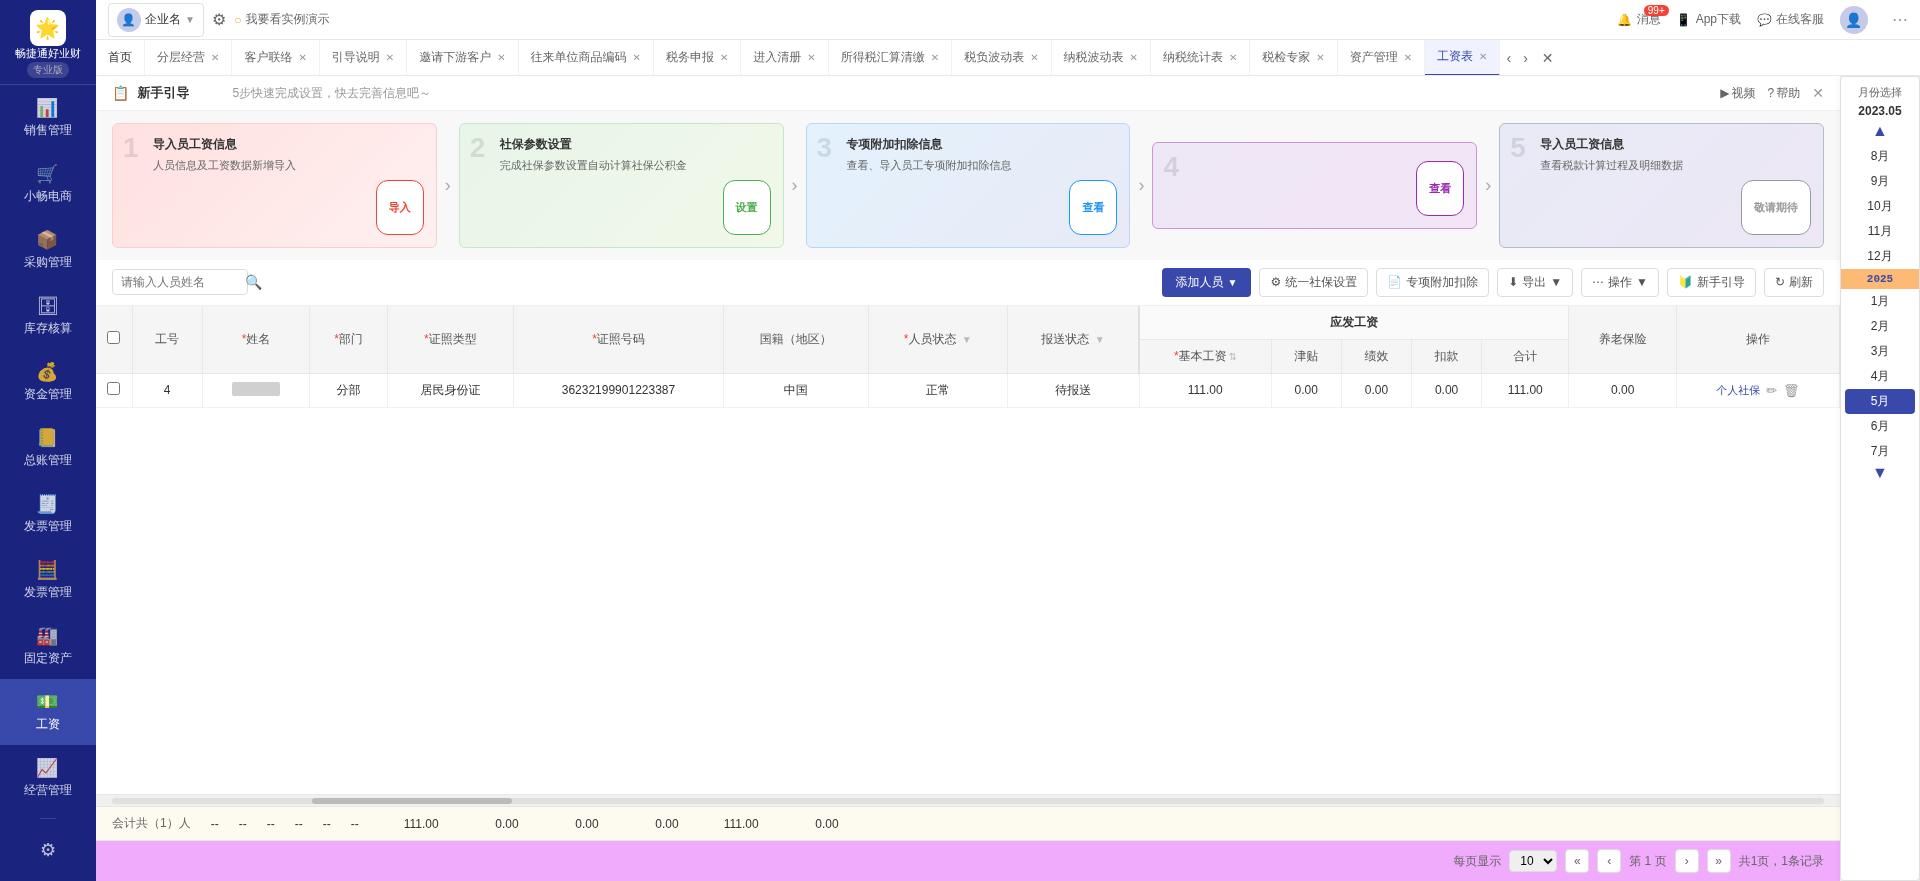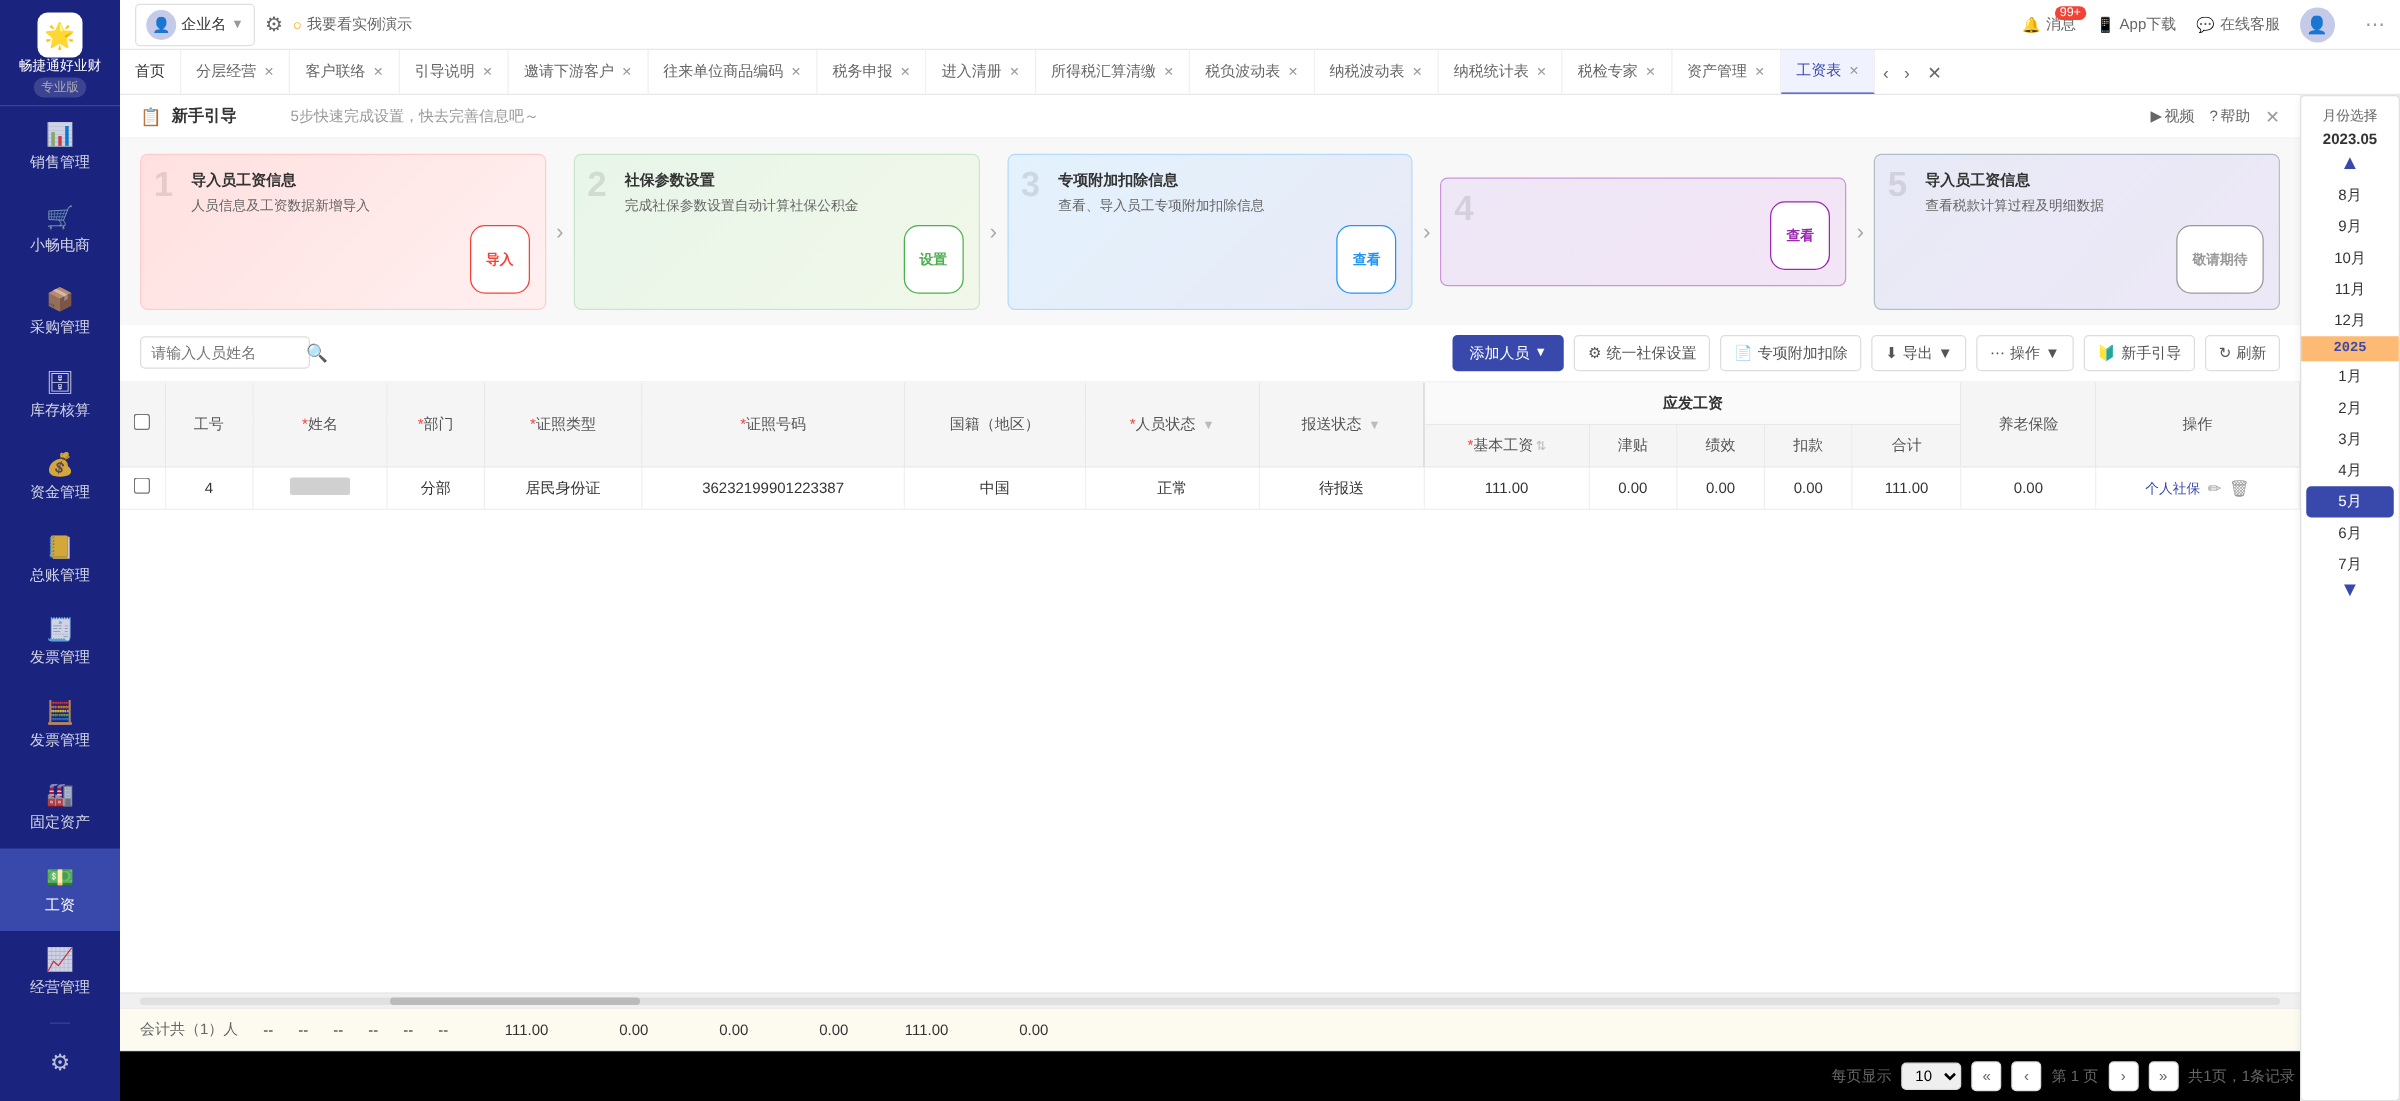--- a/index.html
+++ b/index.html
@@ -106,21 +106,21 @@
     .filter-icon { color: #bbb; font-size: 10px; margin-left: 2px; }
     .required { color: #f44336; }
     input[type="checkbox"] { cursor: pointer; }
 
     
     .table-footer { background: #fdfaf0; border-top: 1px solid #e8e8e8; padding: 8px 16px; display: flex; align-items: center; gap: 20px; flex-shrink: 0; font-size: 12px; }
     .footer-label { color: #666; }
     .footer-val { color: #333; }
 
     
-    .pagination-bar { background: #000000; border-top: 1px solid #e8e8e8; padding: 8px 4px; display: flex; align-items: center; justify-content: flex-end; gap: 8px; flex-shrink: 0; font-size: 12px; }
+    .pagination-bar { background: #f0abfc; border-top: 1px solid #e8e8e8; padding: 8px 16px; display: flex; align-items: center; justify-content: flex-end; gap: 8px; flex-shrink: 0; font-size: 12px; }
     .page-size-label { color: #666; }
     .page-size-select { border: 1px solid #ddd; border-radius: 4px; padding: 2px 6px; font-size: 12px; cursor: pointer; }
     .page-btn { width: 24px; height: 24px; border: 1px solid #ddd; border-radius: 4px; background: #fff; cursor: pointer; display: flex; align-items: center; justify-content: center; color: #666; font-size: 12px; }
     .page-btn:disabled { color: #ccc; cursor: default; }
     .page-info { color: #666; }
     .page-total { color: #666; }
 
     
     .scrollbar-area { height: 12px; background: #f0f0f0; border-top: 1px solid #e8e8e8; display: flex; align-items: center; padding: 0 0; }
     .scrollbar-track { flex: 1; height: 6px; background: #e0e0e0; border-radius: 3px; margin: 0 16px; position: relative; }

